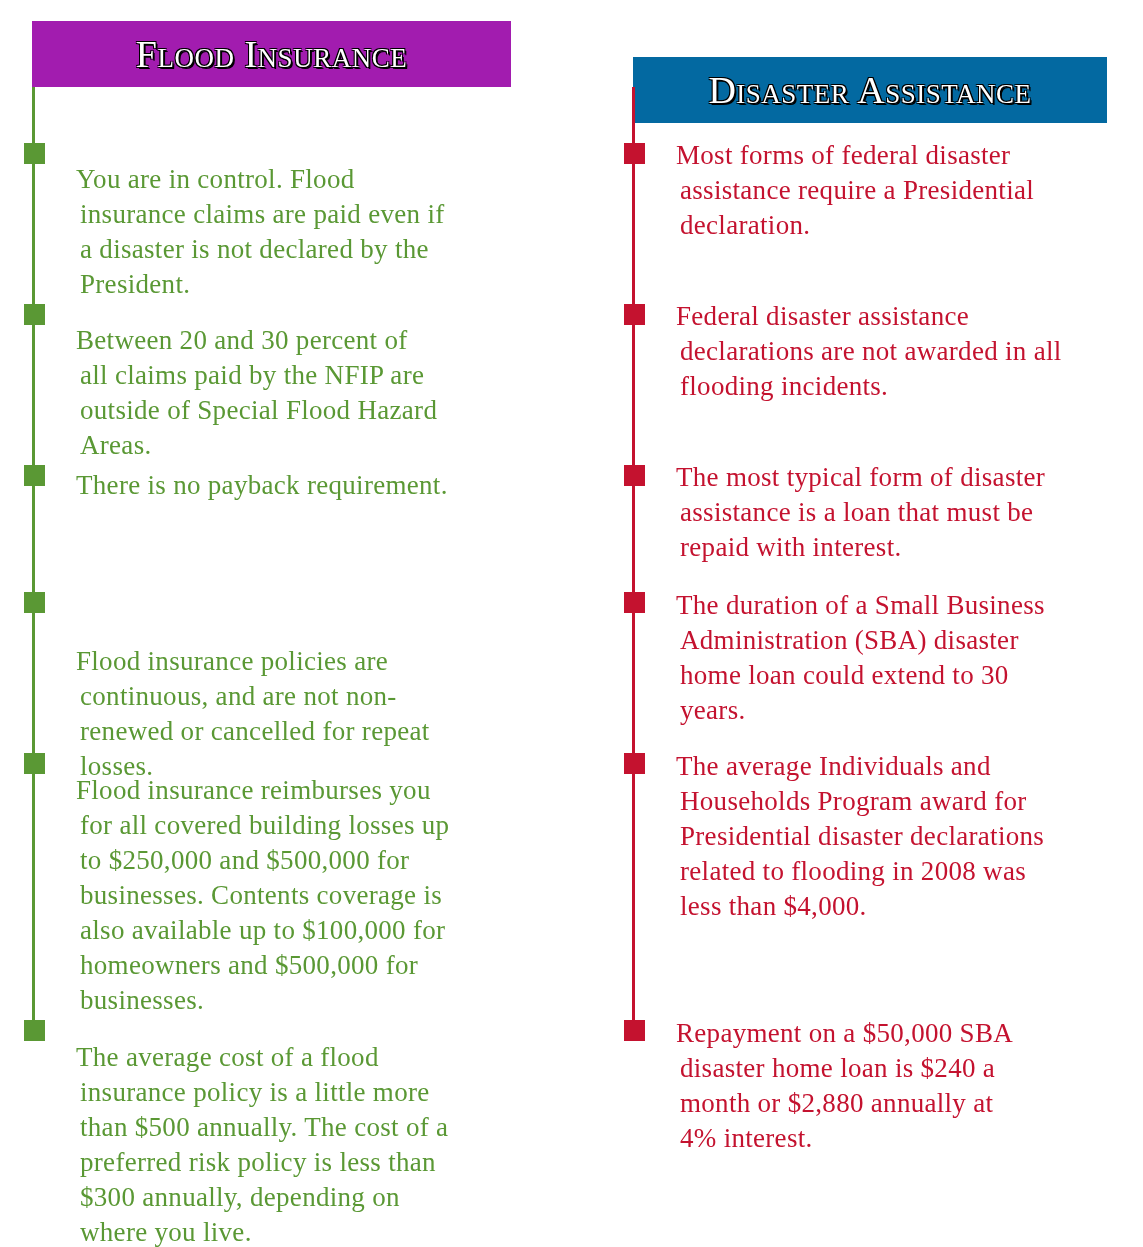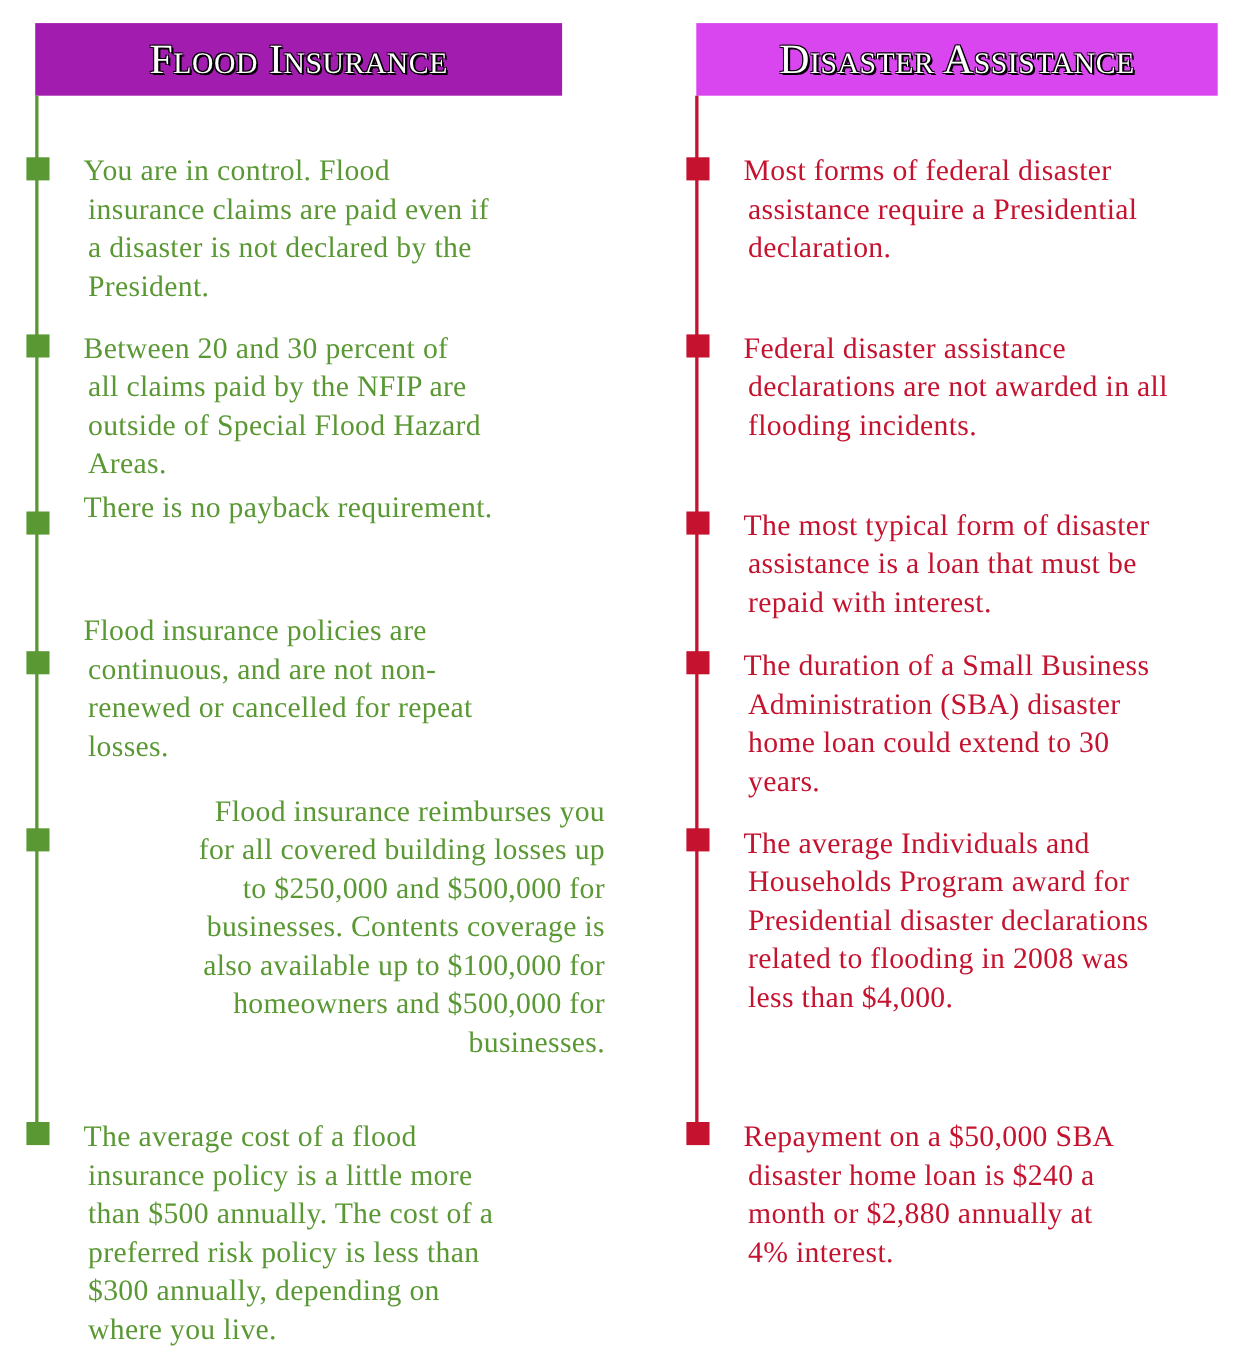--- a/index.html
+++ b/index.html
@@ -9,35 +9,35 @@
     .col-right { left: 600px; width: 543px; }
     .header {
       position: absolute; top: 21px; height: 66px;
       display: flex; align-items: center; justify-content: center;
       font-family: "Liberation Serif", "DejaVu Serif", serif;
       font-variant: small-caps; font-size: 38px; color: #ffffff;
       letter-spacing: 0.5px;
       text-shadow: 1px 1px 0 #000, -1px 1px 0 #000, 1px -1px 0 #000, -1px -1px 0 #000, 2px 2px 0 #000;
     }
     .header-left { left: 32px; width: 479px; background: #a21caf; }
-    .header-right { left: 33px; width: 474px; background: #d946ef; }
+    .header-right { left: 33px; width: 474px; background: #0369a1; margin-top: 36px; }
     .vline { position: absolute; width: 3px; }
     .vline-left { left: 32px; top: 87px; height: 946px; background: #5a9834; }
     .vline-right { left: 32px; top: 87px; height: 946px; background: #c4122f; }
     .bullet { position: absolute; width: 21px; height: 21px; }
     .bullet-green { background: #5a9834; }
     .bullet-red { background: #c4122f; }
     .item-text {
       position: absolute;
       font-family: "Liberation Serif", "DejaVu Serif", serif;
       font-size: 27px; line-height: 35px; letter-spacing: 0.3px;
       white-space: pre-line;
       text-indent: -4px; padding-left: 4px;
     }
-    .text-green { color: #5a9834; }
+    .text-green { color: #5a9834; margin-top: 24px; }
     .text-red { color: #c4122f; }
   </style>
 </head>
 <body>
 
 <div class="col col-left">
   <div class="header header-left">Flood Insurance</div>
   <div class="vline vline-left"></div>
 
   <div class="bullet bullet-green" style="left:24px; top:143px;"></div>
@@ -49,27 +49,27 @@
   <div class="bullet bullet-green" style="left:24px; top:304px;"></div>
   <div class="item-text text-green" style="left:76px; top:299px; width:470px;">Between 20 and 30 percent of
 all claims paid by the NFIP are
 outside of Special Flood Hazard
 Areas.</div>
 
   <div class="bullet bullet-green" style="left:24px; top:465px;"></div>
   <div class="item-text text-green" style="left:76px; top:444px; width:470px;">There is no payback requirement.</div>
 
   <div class="bullet bullet-green" style="left:24px; top:592px;"></div>
-  <div class="item-text text-green" style="left:76px; top:556px; width:470px;">Flood insurance policies are
+  <div class="item-text text-green" style="left:76px; top:620px; width:470px;">Flood insurance policies are
 continuous, and are not non-
 renewed or cancelled for repeat
 losses.</div>
 
   <div class="bullet bullet-green" style="left:24px; top:753px;"></div>
-  <div class="item-text text-green" style="left:76px; top:720px; width:470px;text-align:right;">Flood insurance reimburses you
+  <div class="item-text text-green" style="left:76px; top:749px; width:470px;">Flood insurance reimburses you
 for all covered building losses up
 to $250,000 and $500,000 for
 businesses. Contents coverage is
 also available up to $100,000 for
 homeowners and $500,000 for
 businesses.</div>
 
   <div class="bullet bullet-green" style="left:24px; top:1020px;"></div>
   <div class="item-text text-green" style="left:76px; top:1016px; width:470px;">The average cost of a flood
 insurance policy is a little more

